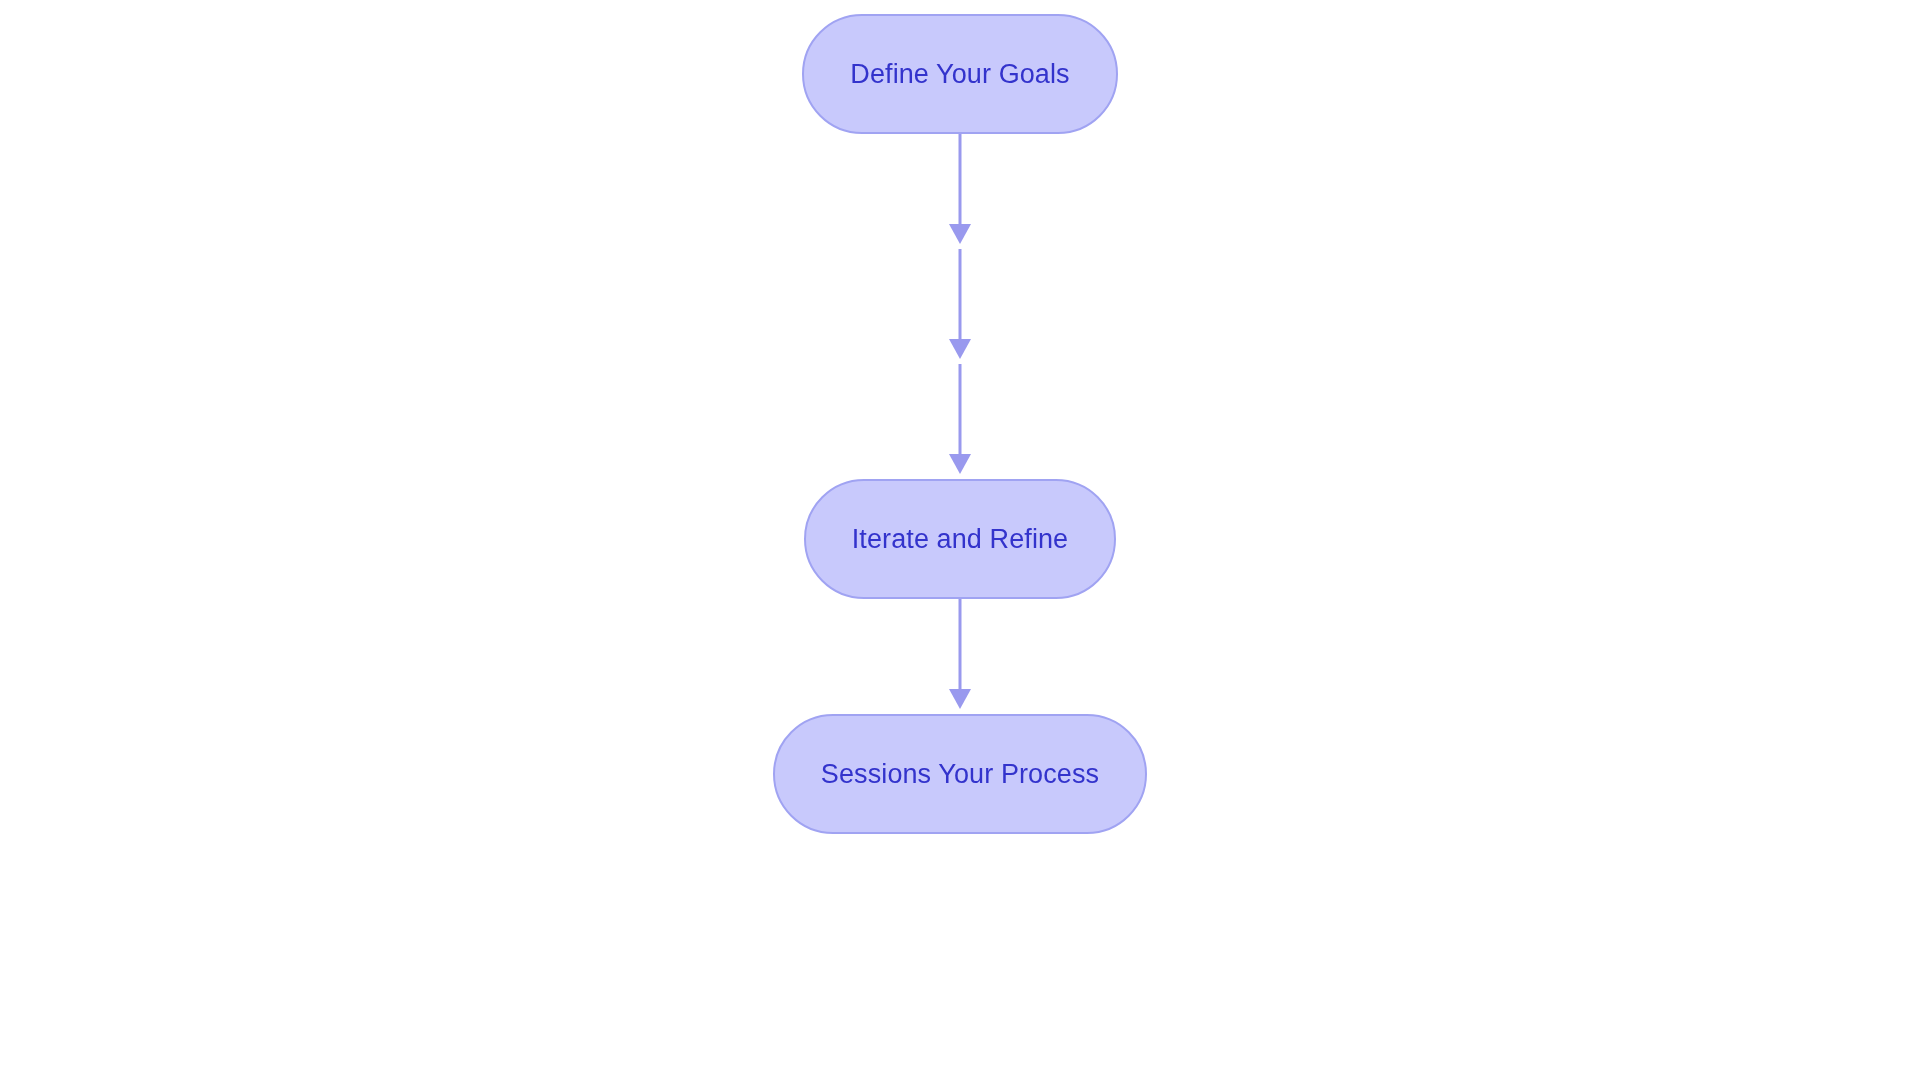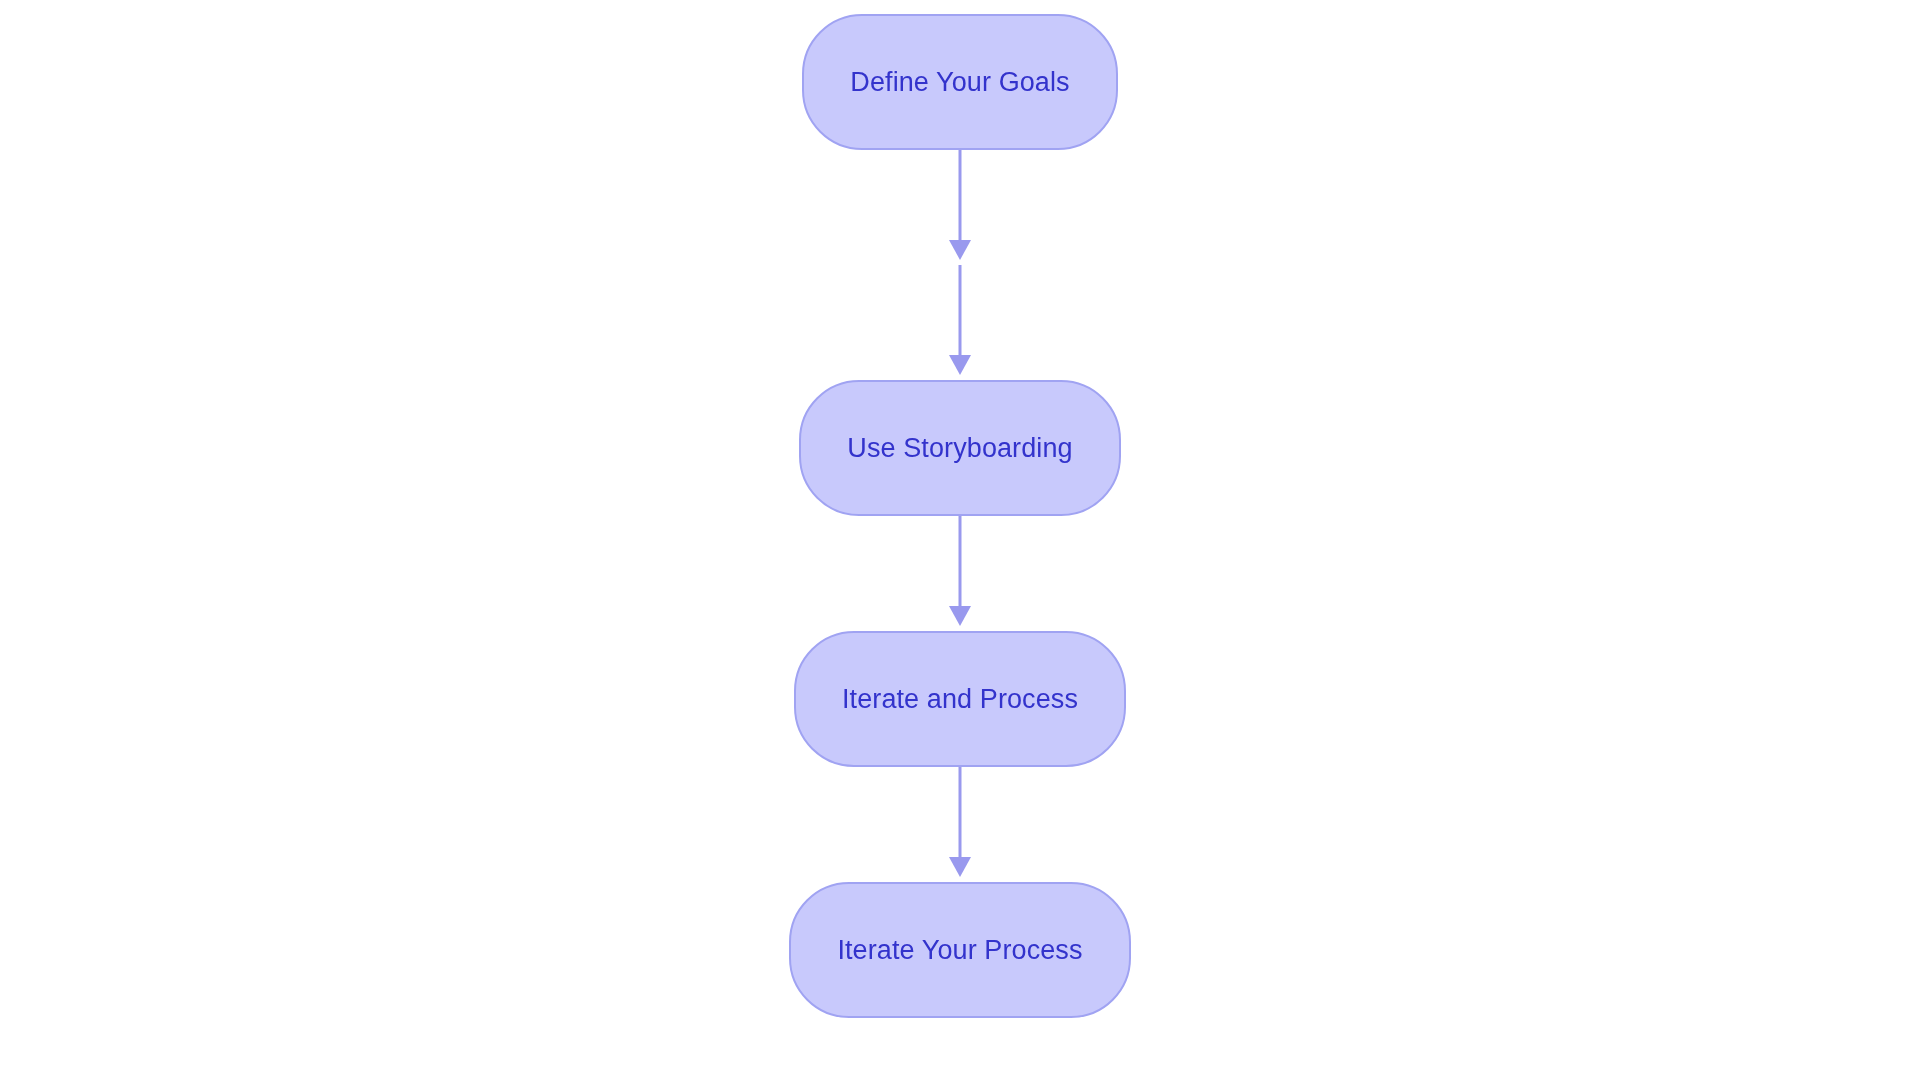--- a/index.html
+++ b/index.html
@@ -29,21 +29,21 @@
     width: 1920px;
     height: 1083px;
     display: flex;
     flex-direction: column;
     align-items: center;
     justify-content: flex-start;
   }
 
   .flow-node {
     box-sizing: border-box;
-    height: 136px;
+    height: 120px;
     border-radius: 60px;
     background: #c8c9fc;
     border: 2px solid #a0a3f2;
     display: flex;
     align-items: center;
     justify-content: center;
     padding: 16px 46px;
     flex: 0 0 auto;
   }
 
@@ -108,36 +108,33 @@
       <div class="connector-line"></div>
       <div class="connector-head"></div>
     </div>
 
 
     <div class="flow-connector">
       <div class="connector-line"></div>
       <div class="connector-head"></div>
     </div>
 
+
+    <div class="flow-connector">
+      <div class="connector-line"></div>
+      <div class="connector-head"></div>
+    </div>
+
     <div class="flow-node">
-      <span class="flow-node-label">Use Storyboarding</span>
+      <span class="flow-node-label">Iterate and Refine</span>
     </div>
 
     <div class="flow-connector">
       <div class="connector-line"></div>
       <div class="connector-head"></div>
     </div>
 
     <div class="flow-node">
-      <span class="flow-node-label">Iterate and Process</span>
-    </div>
-
-    <div class="flow-connector">
-      <div class="connector-line"></div>
-      <div class="connector-head"></div>
-    </div>
-
-    <div class="flow-node">
-      <span class="flow-node-label">Iterate Your Process</span>
+      <span class="flow-node-label">Sessions Your Process</span>
     </div>
 
   </div>
 </div>
 
 </body></html>

